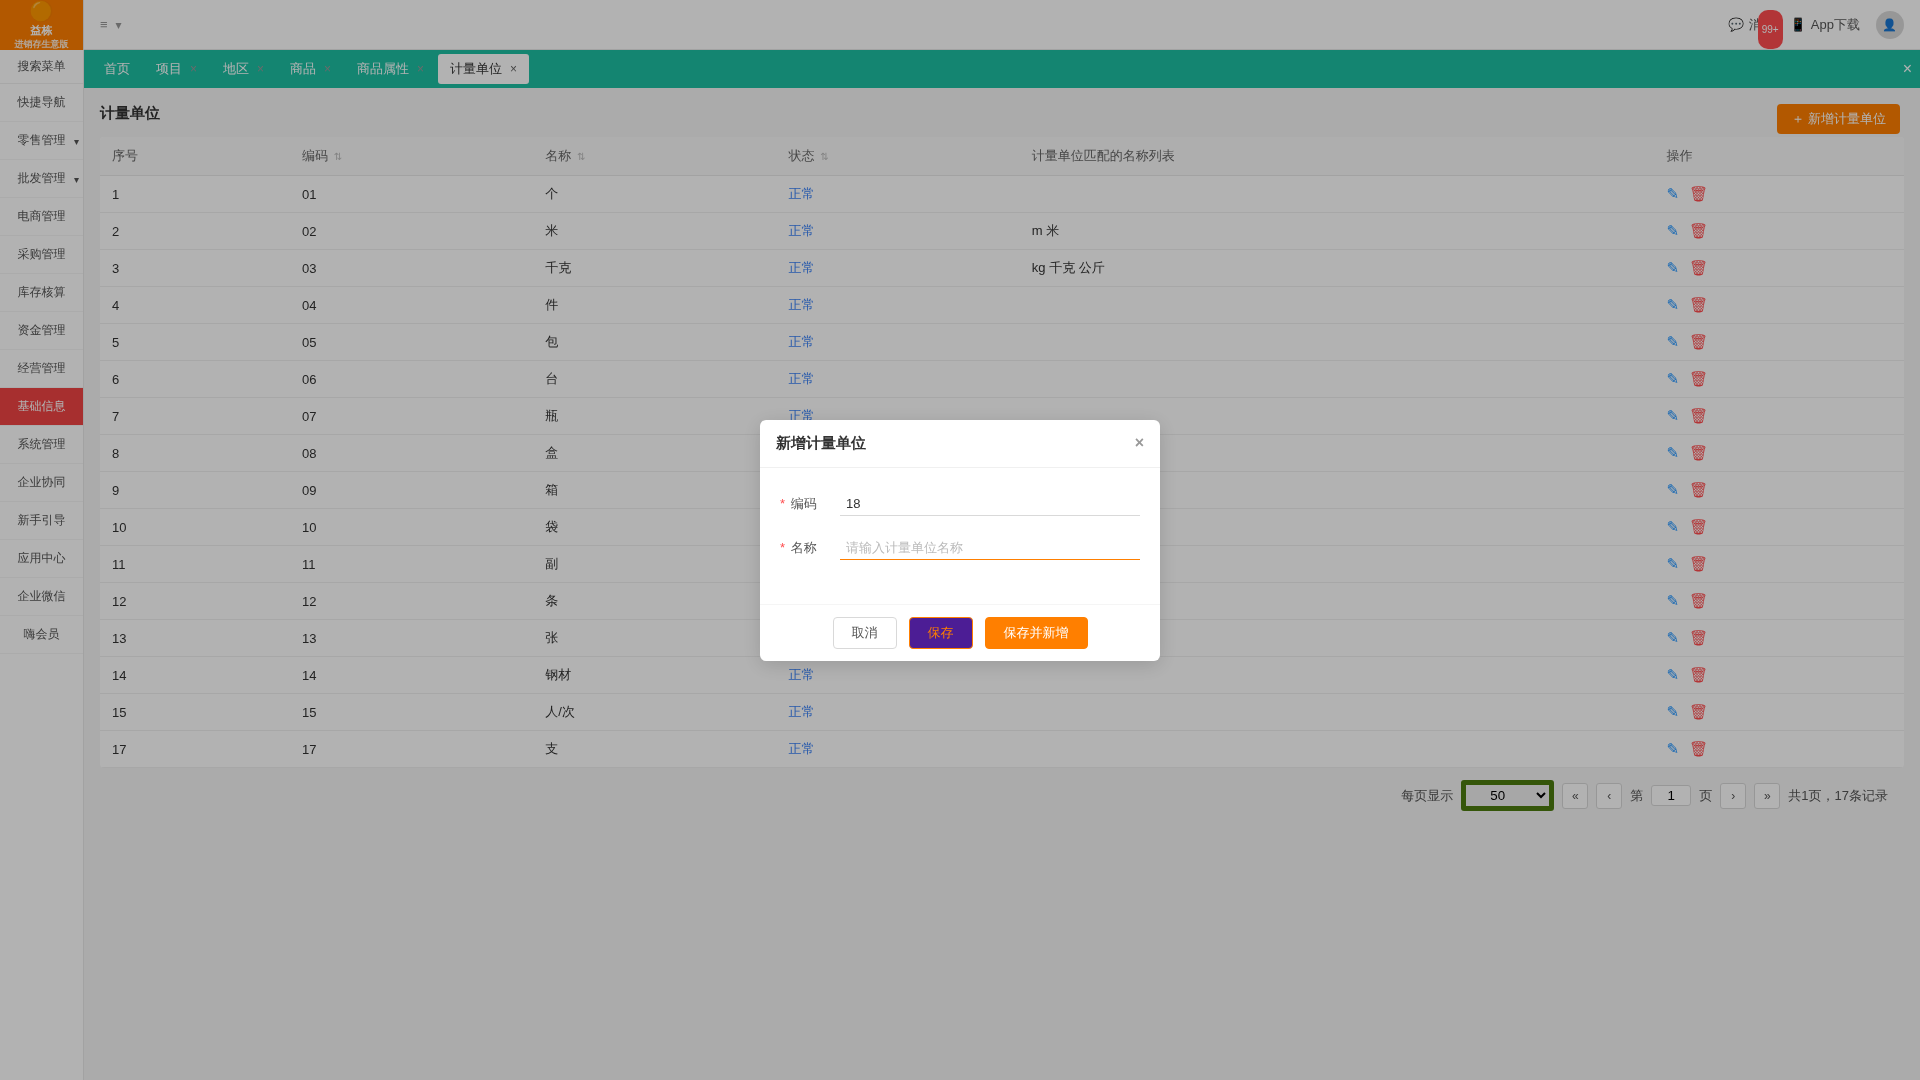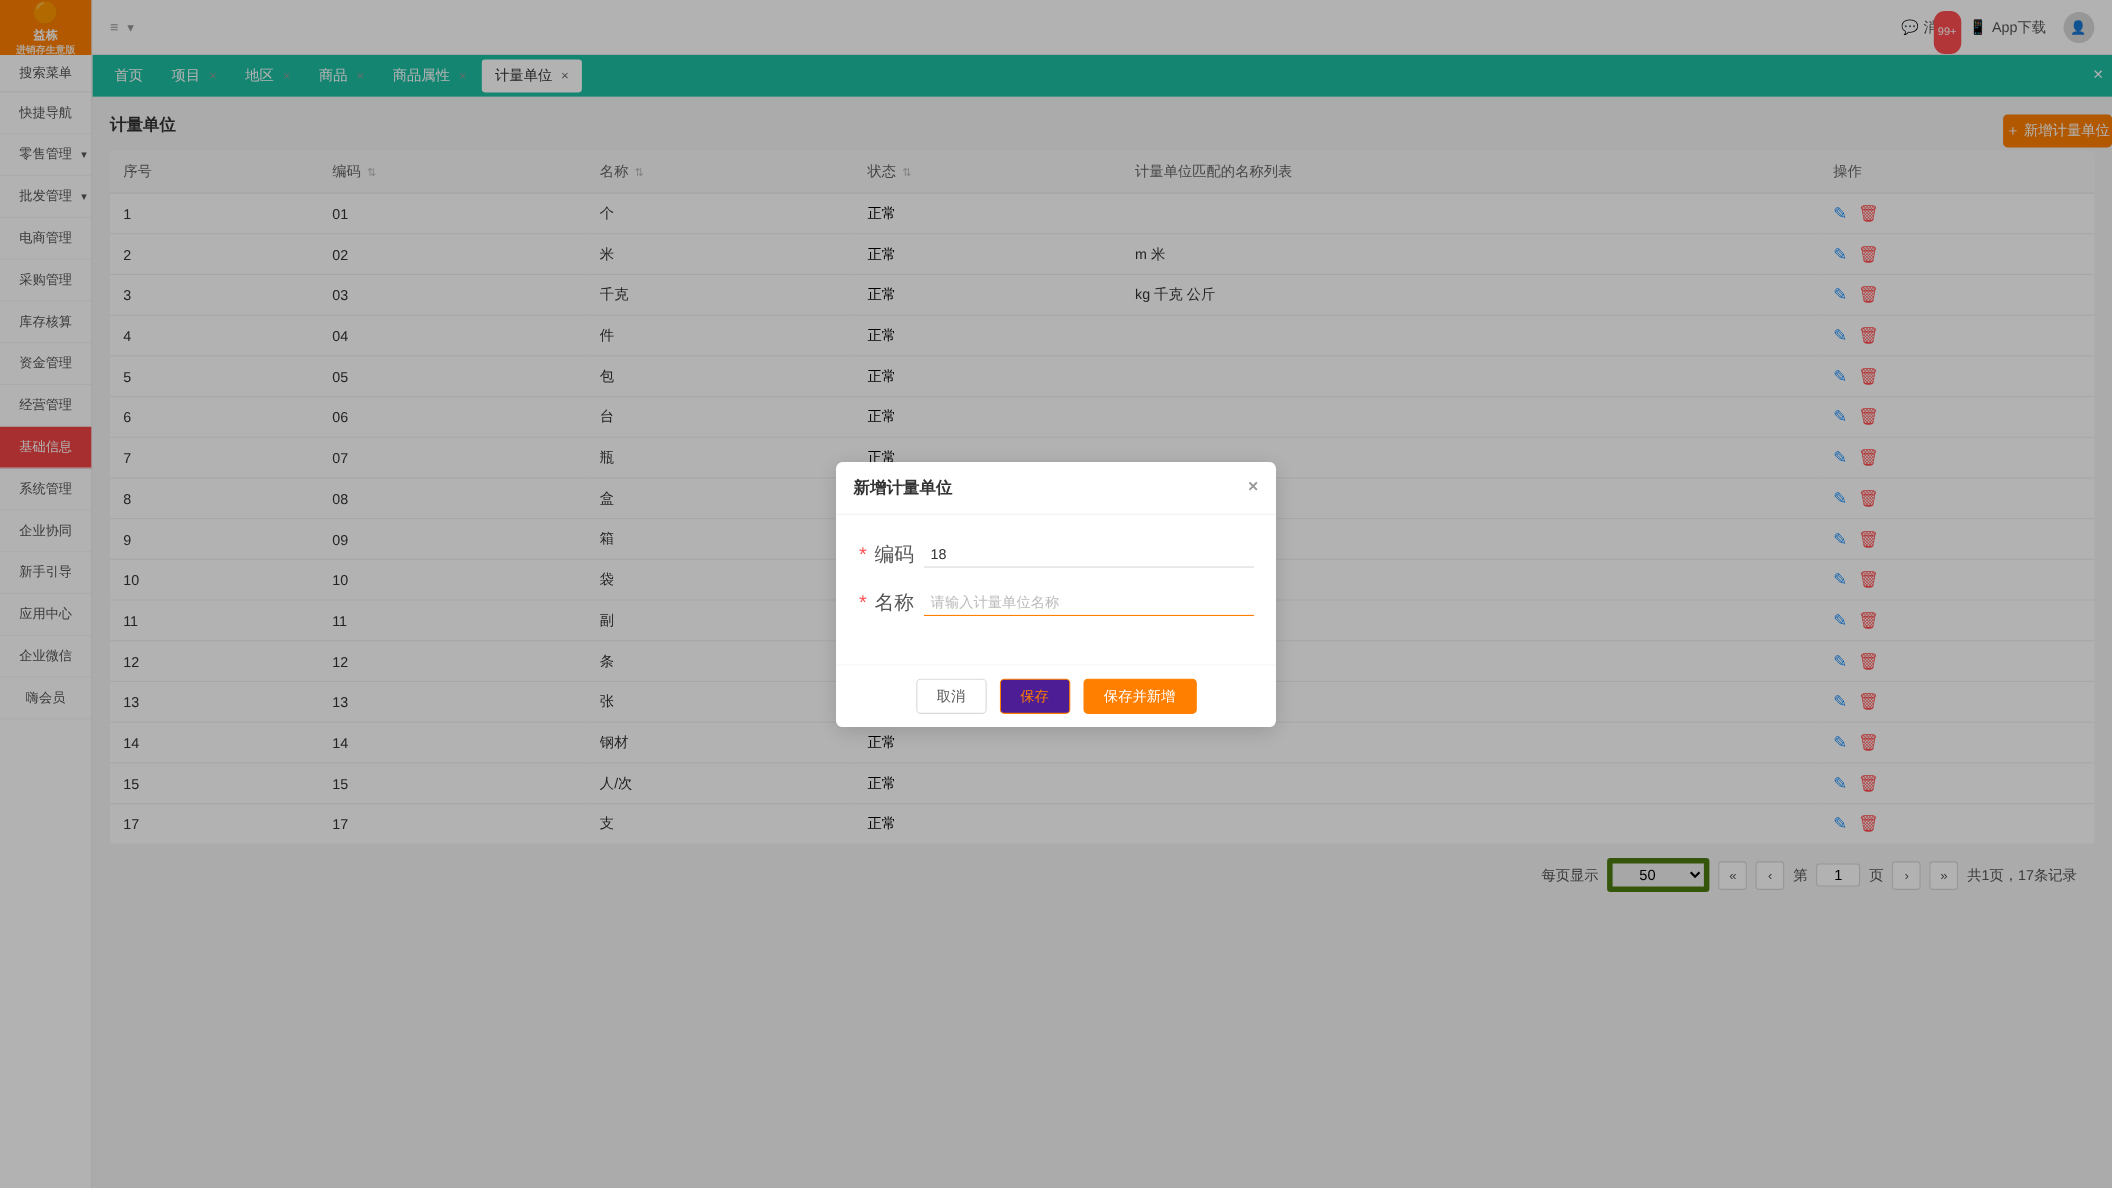--- a/index.html
+++ b/index.html
@@ -32,47 +32,47 @@
     .tabs-bar { height: 38px; background: #1dbfa3; display: flex; align-items: center; padding: 0 8px; flex-shrink: 0; gap: 2px; }
     .tab-item { height: 30px; padding: 0 12px; display: flex; align-items: center; gap: 6px; border-radius: 3px; font-size: 13px; cursor: pointer; color: #fff; white-space: nowrap; }
     .tab-item.active { background: #fff; color: #333; }
     .tab-item .tab-close { font-size: 12px; color: #999; margin-left: 2px; }
     .tab-item.active .tab-close { color: #666; }
     .tab-close-all { margin-left: auto; color: #fff; cursor: pointer; font-size: 16px; }
 
     
     .content { flex: 1; overflow: auto; padding: 16px; background: #f5f5f5; position: relative; }
     .page-title { font-size: 15px; font-weight: bold; margin-bottom: 14px; color: #333; }
-    .add-btn { position: absolute; top: 16px; right: 0; background: #ff7f00; color: #fff; border: none; padding: 6px 2px; border-radius: 4px; cursor: pointer; font-size: 13px; }
+    .add-btn { position: absolute; top: 16px; right: 20px; background: #ff7f00; color: #fff; border: none; padding: 6px 14px; border-radius: 4px; cursor: pointer; font-size: 13px; }
 
     
     .table-wrap { background: #fff; border-radius: 4px; overflow: hidden; }
     table { width: 100%; border-collapse: collapse; font-size: 13px; }
     thead tr { background: #fafafa; }
     th { padding: 10px 12px; text-align: left; color: #666; font-weight: normal; border-bottom: 1px solid #e8e8e8; white-space: nowrap; }
     td { padding: 9px 12px; border-bottom: 1px solid #f0f0f0; color: #333; }
-    .status-normal { color: #000000; }
+    .status-normal { color: #3b82f6; }
     .action-icons { display: flex; gap: 10px; }
     .action-icon { color: #1890ff; cursor: pointer; font-size: 15px; }
     .action-icon.delete { color: #ff4d4f; }
 
     
     .pagination { display: flex; align-items: center; justify-content: flex-end; padding: 12px 16px; gap: 8px; font-size: 13px; color: #555; }
     .pagination select { border: 5px solid #4d7c0f; padding: 2px 20px; border-radius: 3px; }
     .pagination-btn { width: 26px; height: 26px; border: 1px solid #d9d9d9; background: #fff; border-radius: 3px; cursor: pointer; display: flex; align-items: center; justify-content: center; font-size: 12px; color: #555; }
     .pagination-input { width: 40px; border: 1px solid #d9d9d9; border-radius: 3px; padding: 2px 4px; text-align: center; }
 
     
     .modal-overlay { position: fixed; inset: 0; background: rgba(0,0,0,0.3); z-index: 100; display: flex; align-items: center; justify-content: center; }
     .modal { background: #fff; border-radius: 6px; width: 400px; box-shadow: 0 4px 20px rgba(0,0,0,0.15); overflow: hidden; }
     .modal-header { padding: 14px 16px; font-size: 15px; font-weight: bold; border-bottom: 1px solid #f0f0f0; display: flex; align-items: center; justify-content: space-between; }
     .modal-close { cursor: pointer; color: #999; font-size: 16px; }
     .modal-body { padding: 24px 20px; }
     .form-row { display: flex; align-items: center; margin-bottom: 20px; }
-    .form-label { width: 60px; text-align: center; font-size: 18px; color: #555; padding-right: 8px; flex-shrink: 0; }
+    .form-label { width: 60px; text-align: left; font-size: 13px; color: #555; padding-right: 8px; flex-shrink: 0; }
     .form-label .required { color: #ff4d4f; margin-right: 2px; }
     .form-input { flex: 1; border: none; border-bottom: 1px solid #d9d9d9; padding: 4px 6px; font-size: 13px; outline: none; color: #333; }
     .form-input.active { border-bottom-color: #ff7f00; }
     .form-input::placeholder { color: #bbb; }
     .modal-footer { padding: 12px 16px; display: flex; align-items: center; justify-content: center; gap: 12px; border-top: 1px solid #f5f5f5; }
     .btn { padding: 6px 18px; border-radius: 4px; cursor: pointer; font-size: 13px; border: 1px solid; }
     .btn-default { background: #fff; border-color: #d9d9d9; color: #555; }
     .btn-primary { background: #4c1d95; border-color: #ff7f00; color: #ff7f00; }
     .btn-orange { background: #ff7f00; border-color: #ff7f00; color: #fff; }
 

